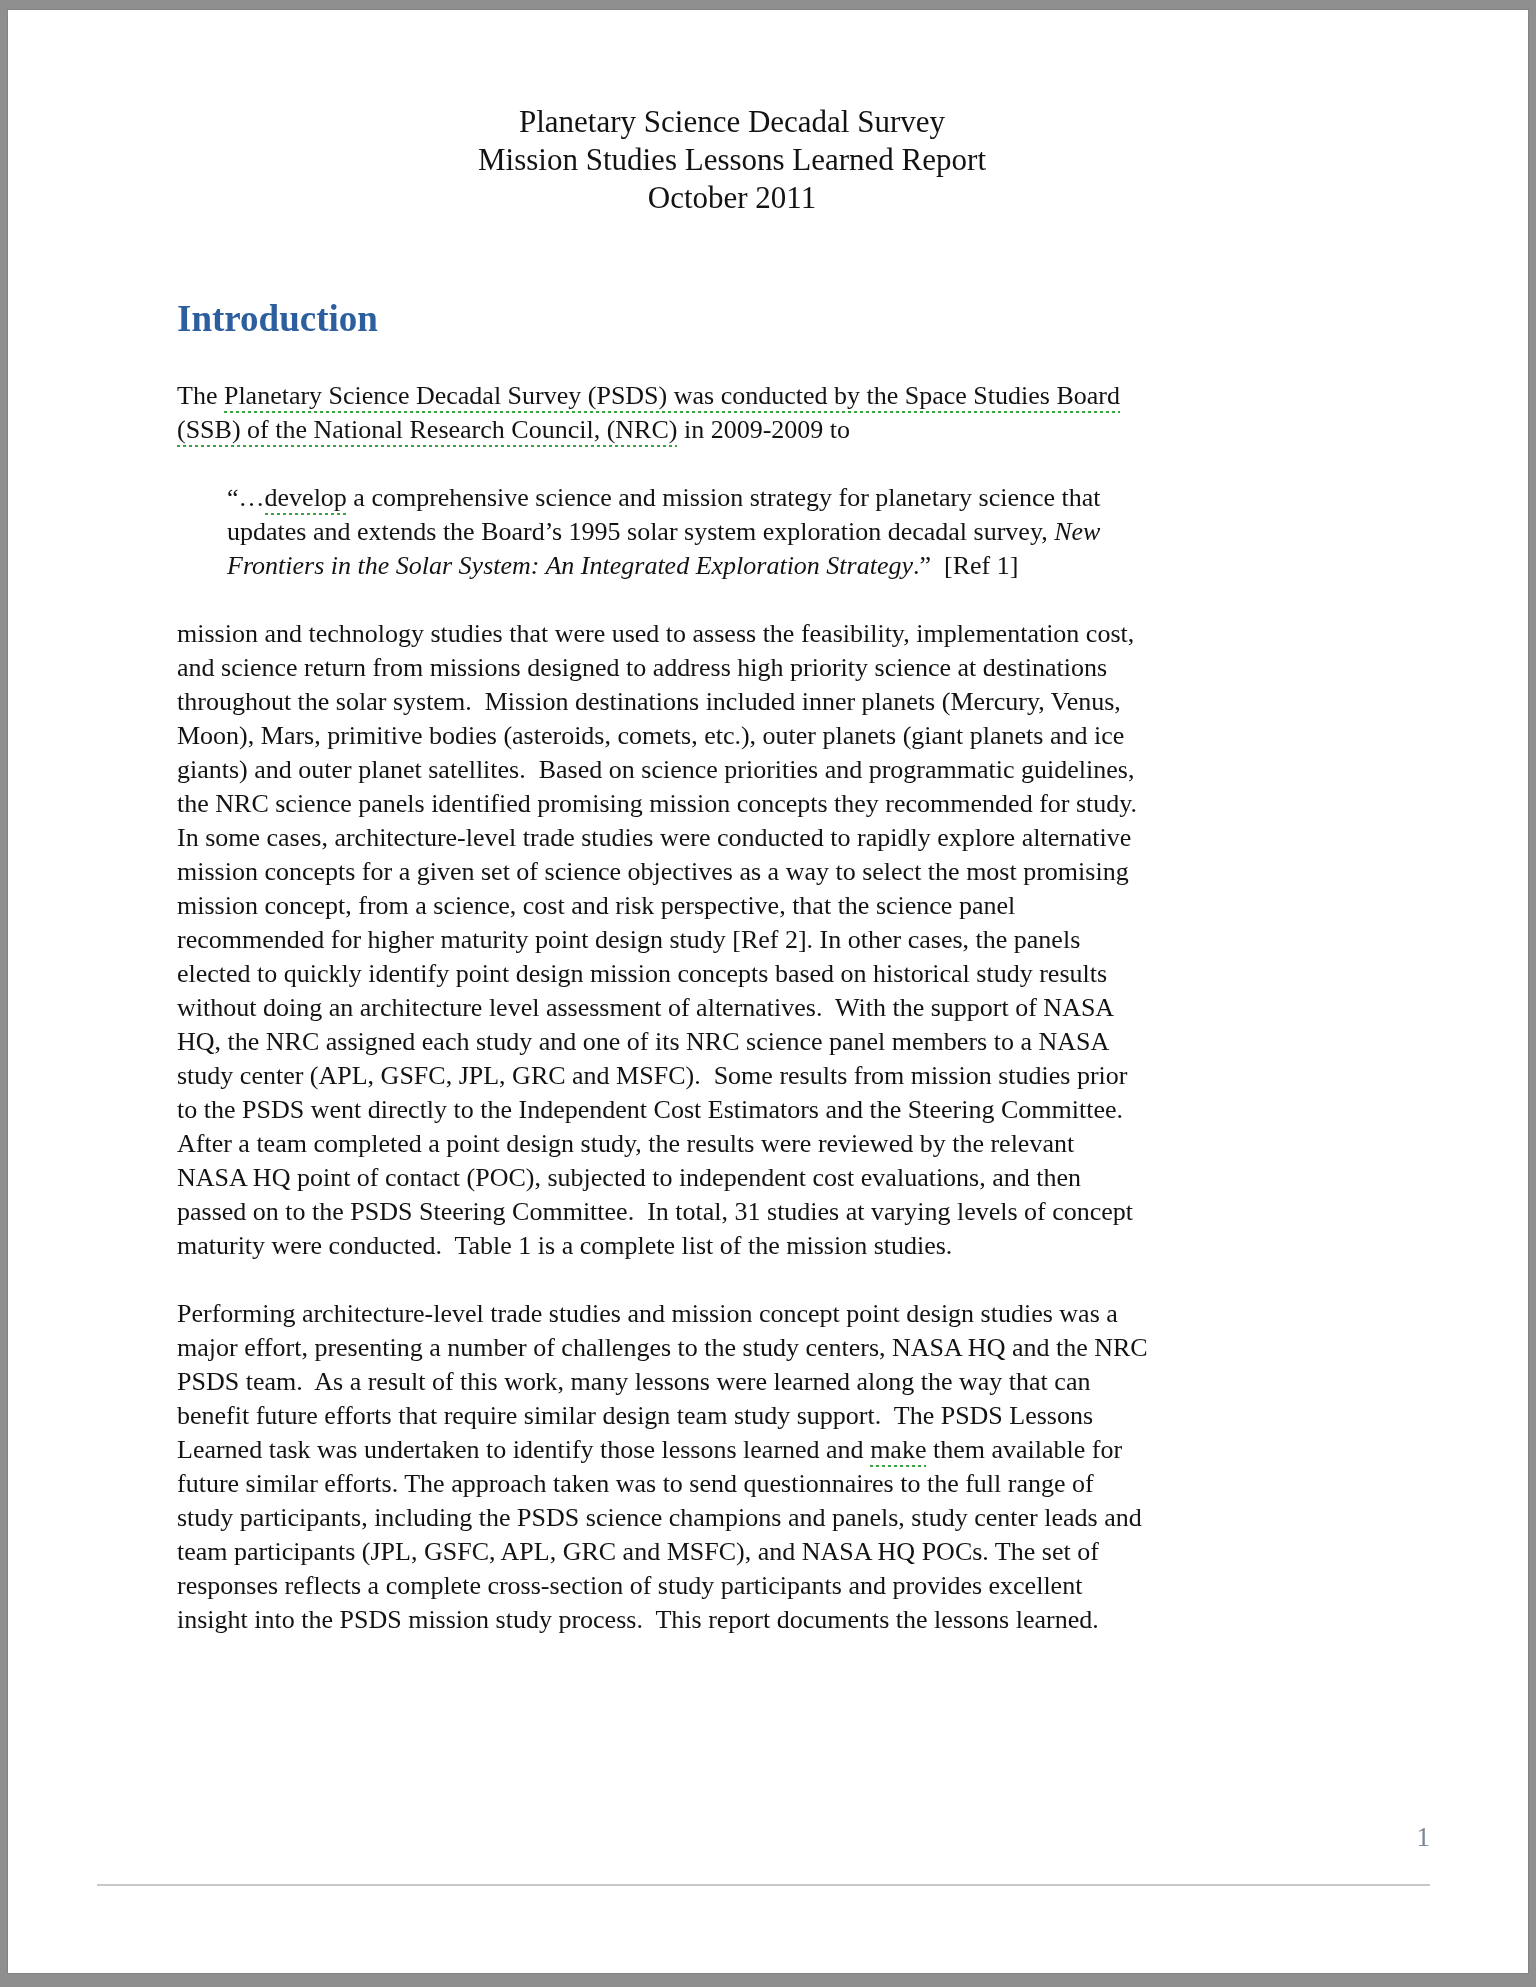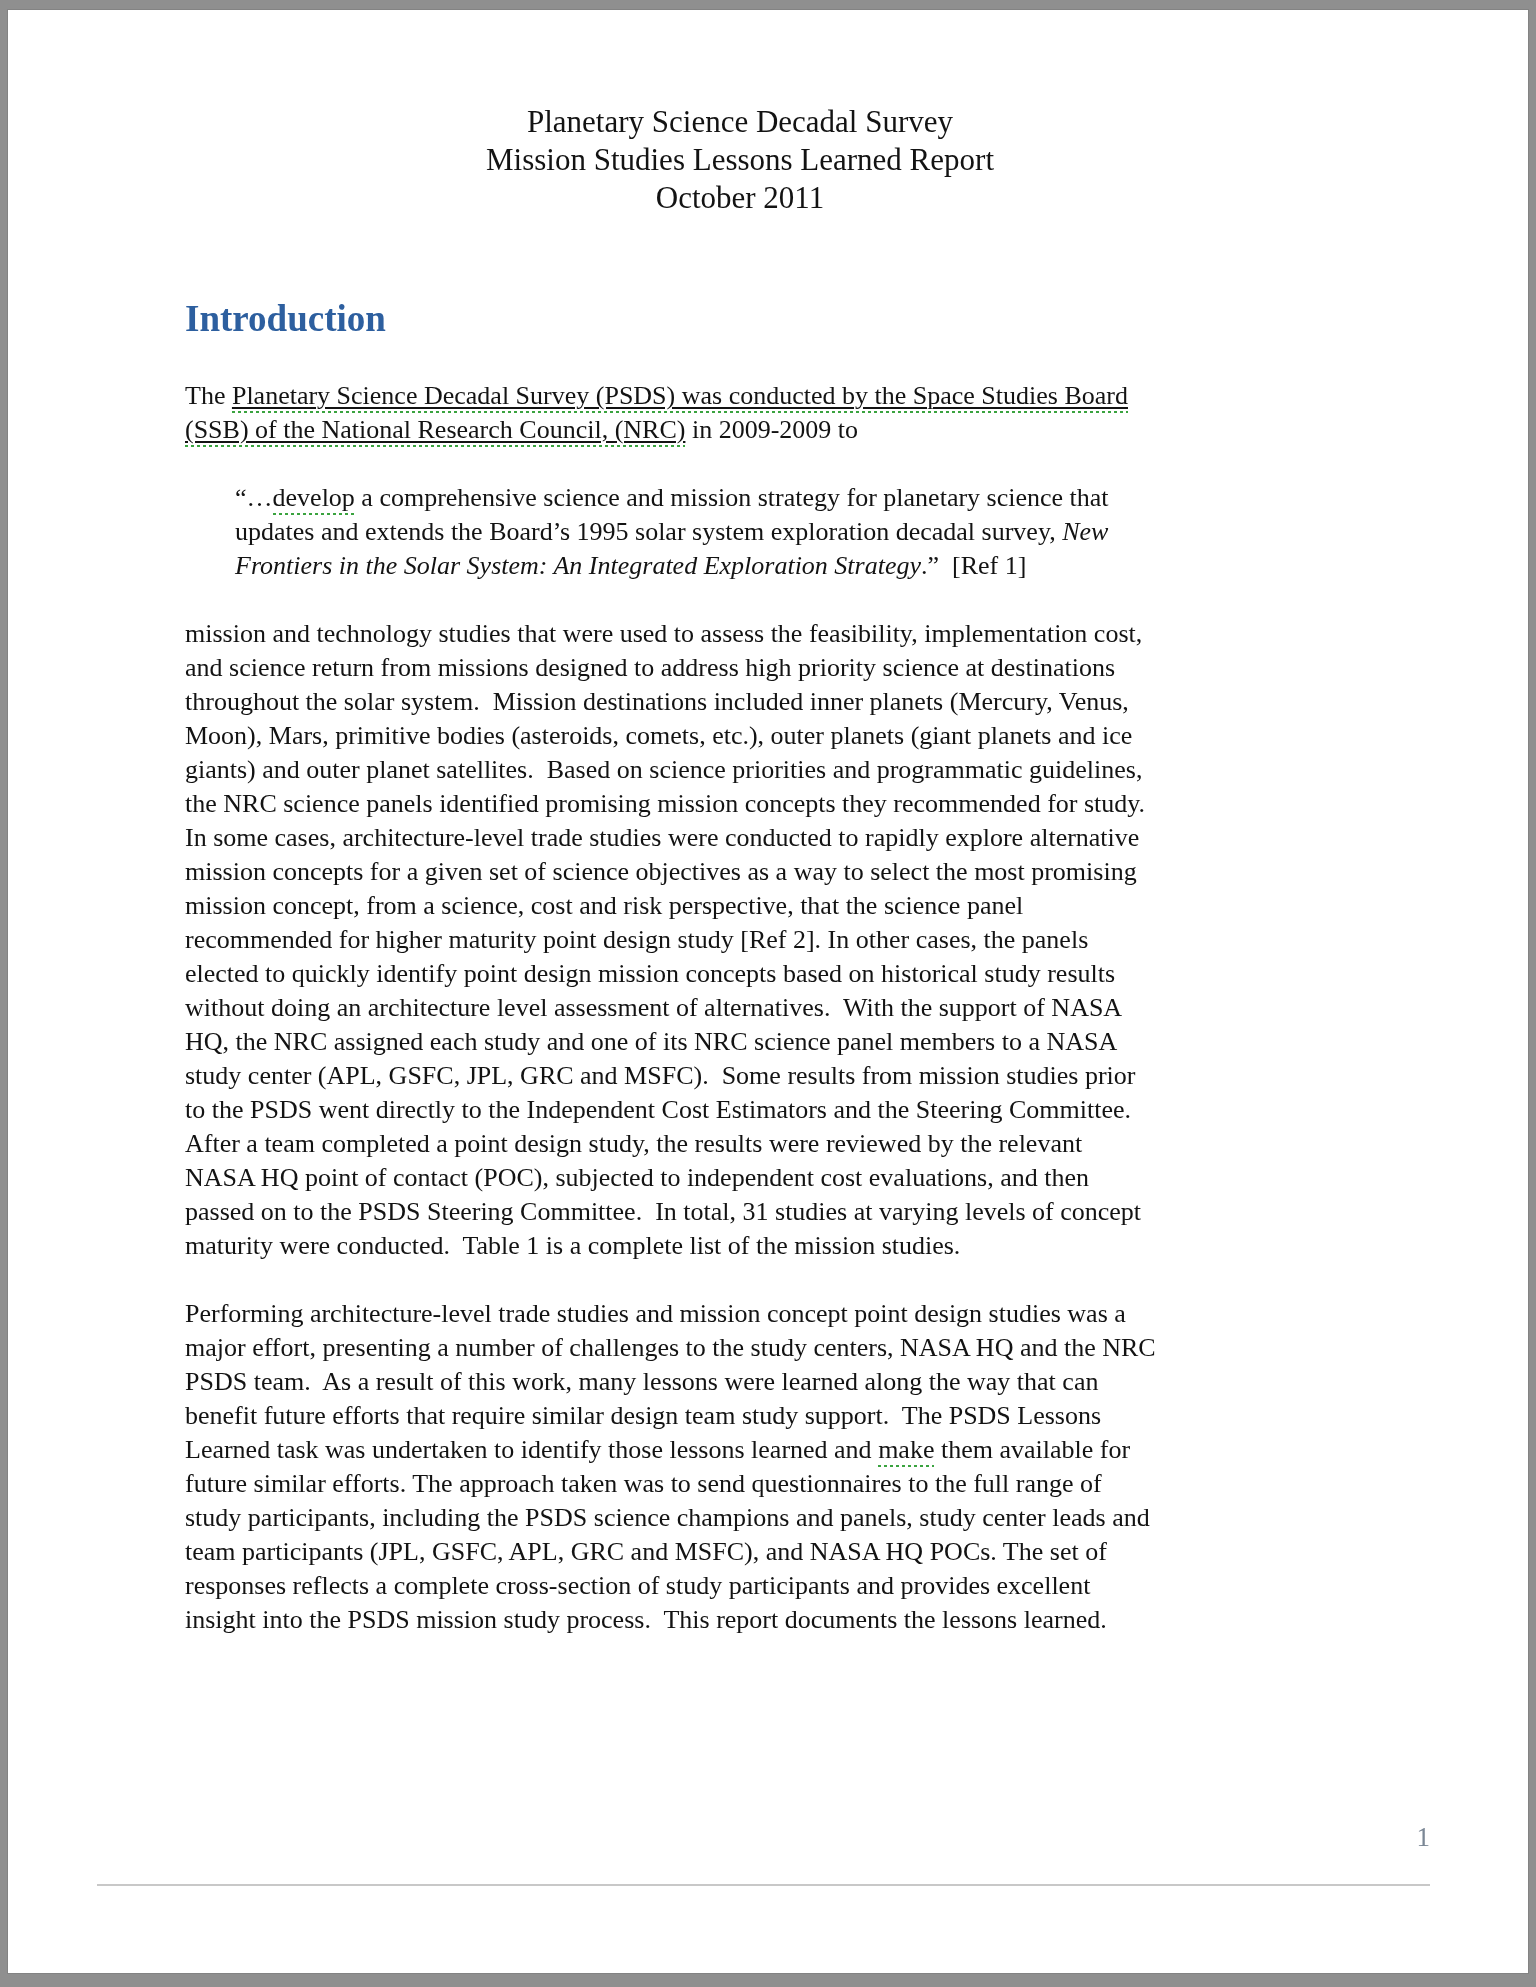--- a/index.html
+++ b/index.html
@@ -20,21 +20,21 @@
   }
   .paper{
     position:absolute;
     left:8px;top:10px;
     width:1520px;height:1963px;
     background:var(--paper);
     box-shadow:0 0 0 1px rgba(0,0,0,0.08);
   }
   .content{
     position:absolute;
-    left:177px;top:0;
+    left:169px;top:0;
     width:1110px;
     color:var(--ink);
   }
   .doc-title{
     margin-top:93px;
     text-align:center;
     font-size:31px;
     line-height:38px;
     color:var(--ink);
   }
@@ -46,21 +46,20 @@
     color:var(--heading-blue);
   }
   .doc-body{margin-top:37px;}
   .para{
     font-size:26px;
     line-height:34px;
     margin-bottom:34px;
   }
   .line{white-space:pre;}
   .s-u{
-    text-decoration:underline;
     text-decoration-thickness:1.5px;
     text-underline-offset:3px;
   }
   .s-g{
     background-image:repeating-linear-gradient(90deg,var(--grammar-green) 0 3px,rgba(0,0,0,0) 3px 6px);
     background-size:6px 2.5px;
     background-repeat:repeat-x;
     background-position:0 100%;
     padding-bottom:3px;
   }

